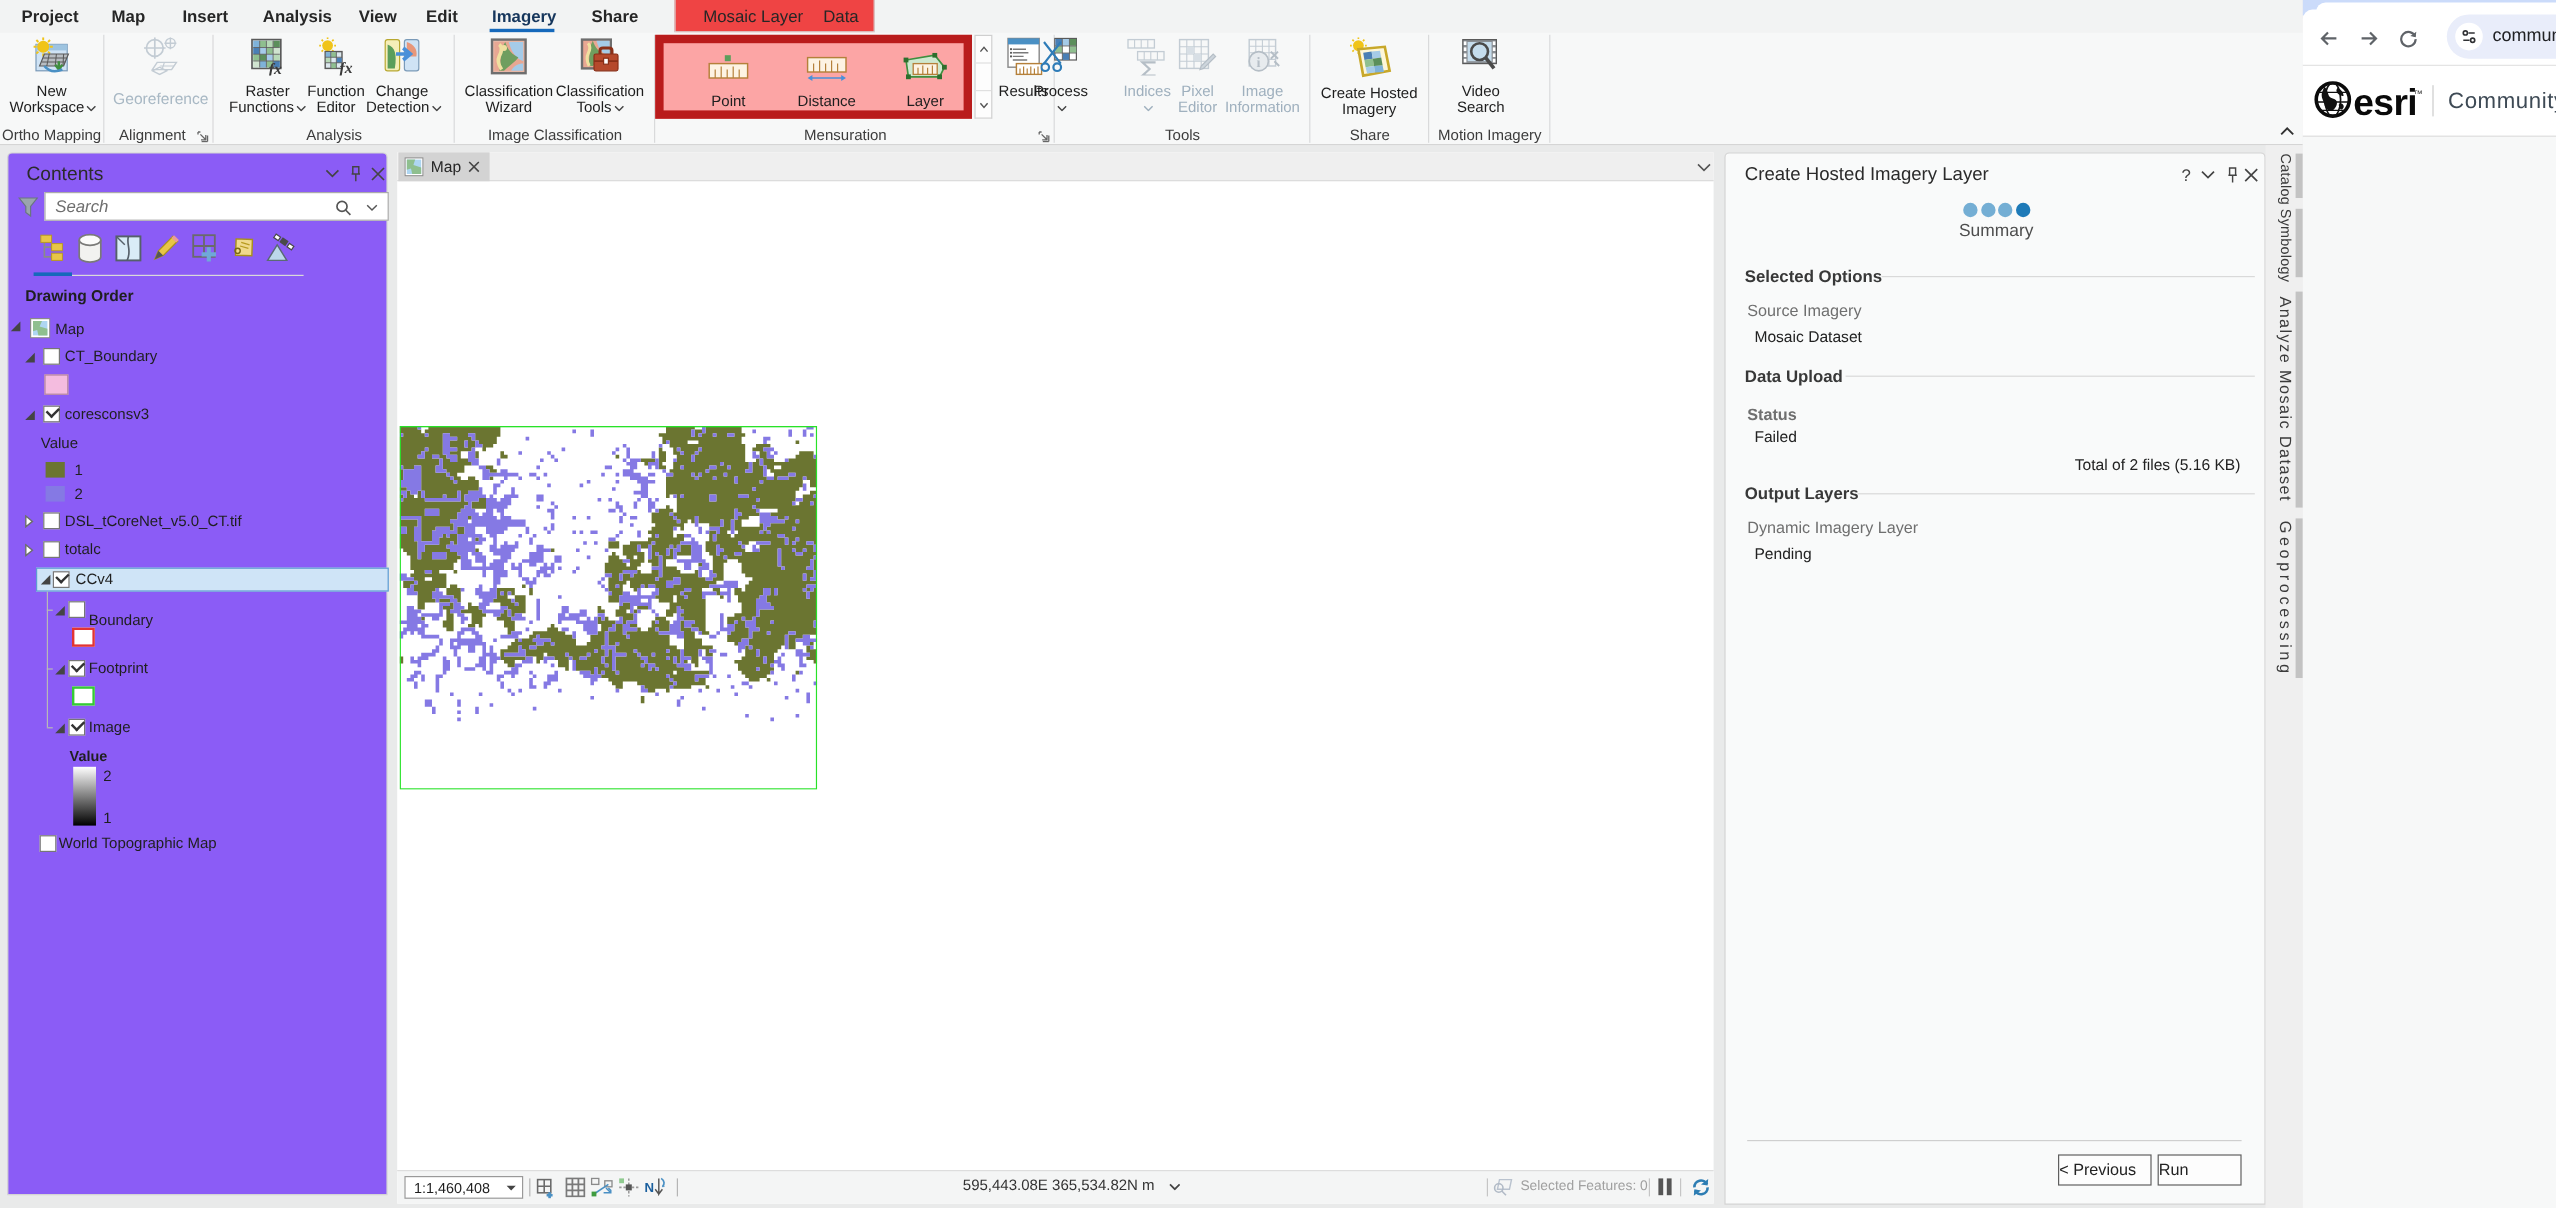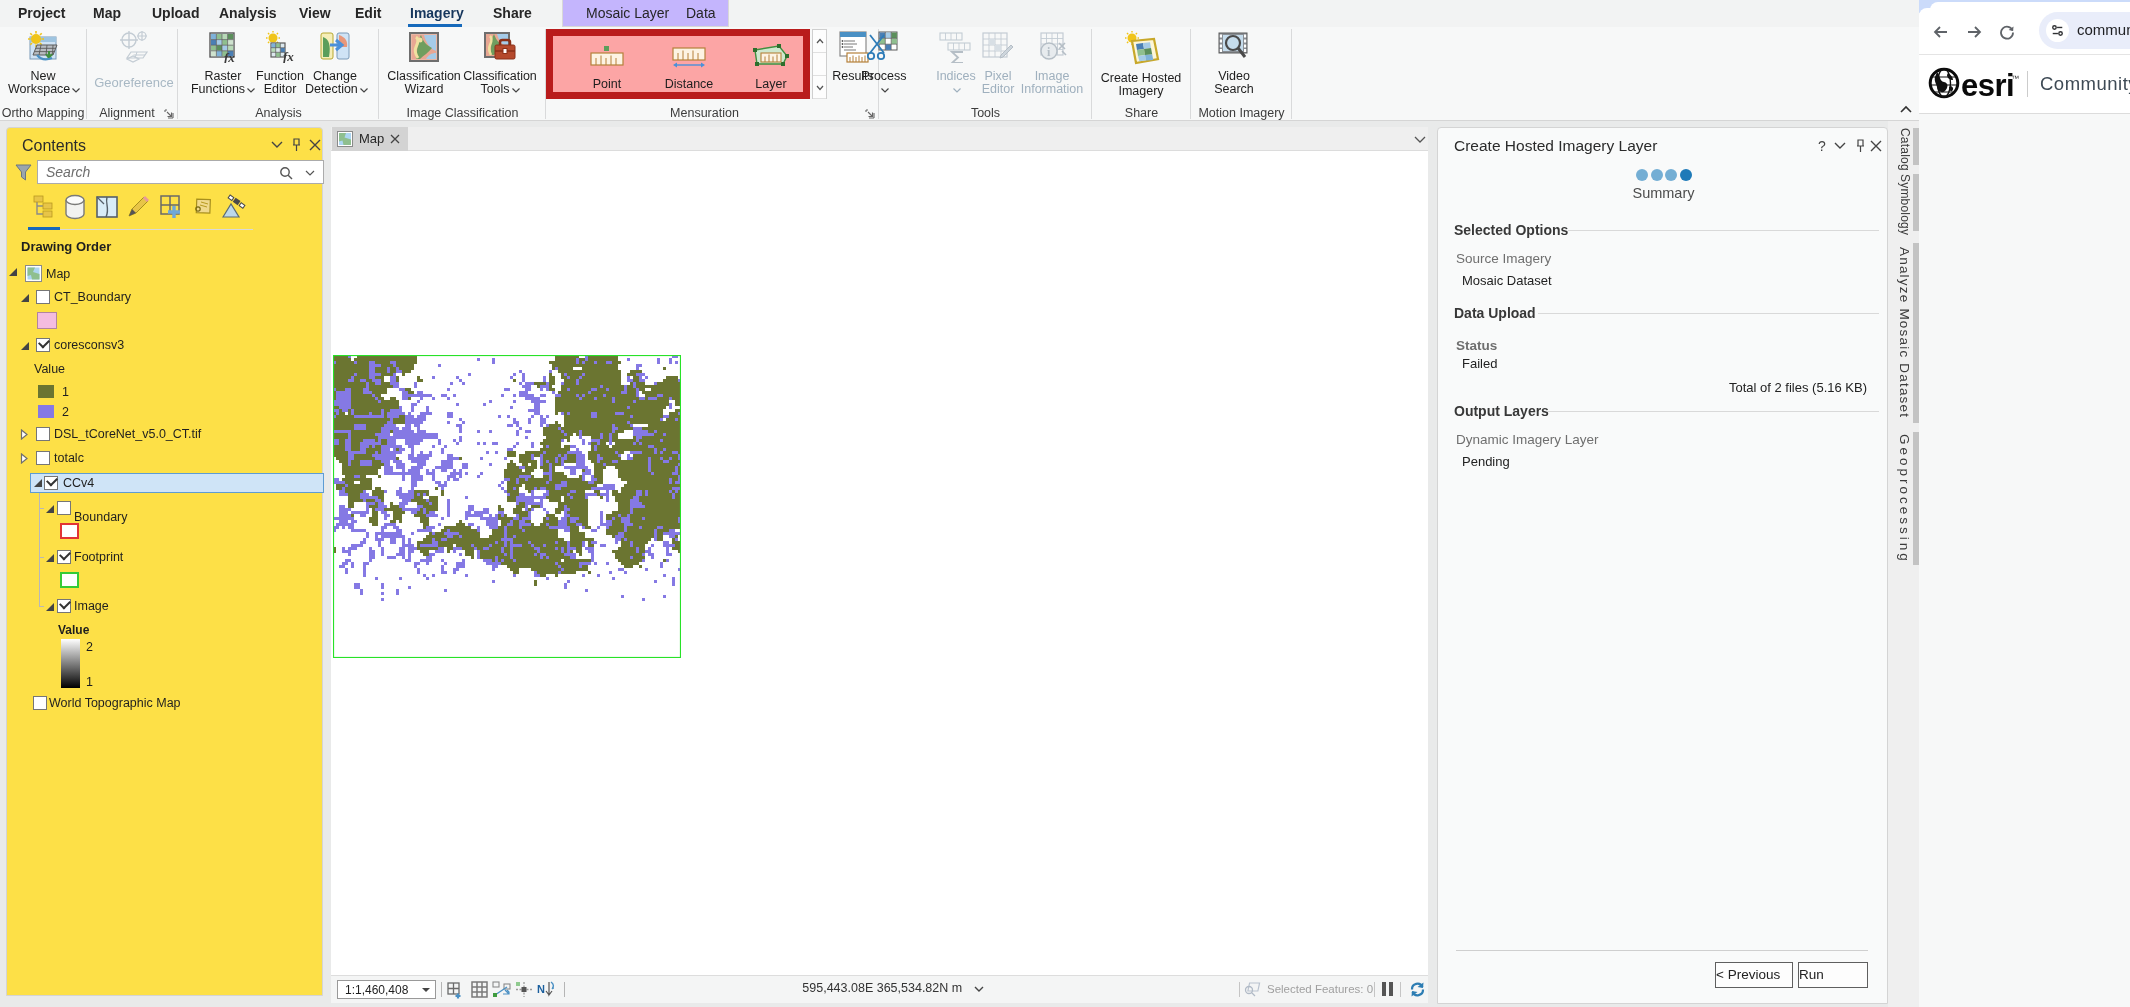--- a/index.html
+++ b/index.html
@@ -3,41 +3,41 @@
 <meta charset="utf-8">
 <style>
 * { margin:0; padding:0; box-sizing:border-box; }
 html,body { width:2130px; height:1007px; overflow:hidden; }
 body { font-family:"Liberation Sans", sans-serif; background:#e9eaea; position:relative; color:#1e1e1e; }
 .abs { position:absolute; }
 
 
 #menubar { left:0; top:0; width:1919px; height:27px; background:#f2f3f3; }
 .menu { position:absolute; top:0; height:27px; line-height:27px; font-size:14px; color:#262626;font-weight:bold; }
-#tabgroup { position:absolute; left:562px; top:0; width:167px; height:27px; background:#c4b5fd; border:1px solid #d8d8d8; border-top:none; }
+#tabgroup { position:absolute; left:562px; top:0; width:167px; height:27px; background:#ef4444; border:1px solid #d8d8d8; border-top:none; }
 #tabgroup span { position:absolute; top:0; height:26px; line-height:26px; font-size:14px; color:#262626; }
 #imgy-underline { position:absolute; left:408px; top:24px; width:54px; height:3px; background:#1669bb; }
 
 
 #ribbon { left:0; top:27px; width:1919px; height:94px; background:#f7f8f8; border-bottom:1px solid #d5d5d5; }
 .rsep { position:absolute; top:2px; height:90px; width:1px; background:#d9dadb; }
 .rgl { position:absolute; top:79px; height:14px; font-size:12.5px; color:#3c3c3c; text-align:center; }
 .rbtn { position:absolute; top:4px; text-align:center; font-size:12.5px; color:#1e1e1e; line-height:12.5px; }
 .rbtn .lbl { margin-top:4px; line-height:13px; white-space:nowrap; }
 .rbtn.dis { color:#9fb0be; }
 .ricon { display:inline-block; }
 .launch { position:absolute; top:82px; width:10px; height:10px; }
 #gallery { position:absolute; left:546px; top:2px; width:264px; height:70px; background:#fca5a5; border:7px solid #b91c1c; }
 .gitem { position:absolute; top:8px; width:70px; text-align:center; font-size:12.5px; color:#1e1e1e; }
 #gscroll { position:absolute; left:812px; top:2px; width:15px; height:70px; border:1px solid #cfcfcf; background:#fdfdfd; }
 #gscroll div { height:23px; border-bottom:1px solid #e0e0e0; position:relative; }
 #collapse-arrow { position:absolute; left:1899px; top:104px; width:16px; height:14px; font-size:13px; color:#333; }
 
 
-#contents { left:6px; top:127px; width:317px; height:869px; background:#fde047; border:1px solid #d4d4d4; border-radius:4px 4px 0 0; }
+#contents { left:6px; top:127px; width:317px; height:869px; background:#8b5cf6; border:1px solid #d4d4d4; border-radius:4px 4px 0 0; }
 #contents h1 { position:absolute; left:15px; top:9px; font-size:16px; font-weight:400; color:#2b2b2b; }
 #searchbox { position:absolute; left:30px; top:32px; width:287px; height:24px; background:#fff; border:1px solid #ababab; }
 #searchbox .ph { position:absolute; left:8px; top:3px; font-size:14px; font-style:italic; color:#6e6e6e; }
 .ctool { position:absolute; top:66px; width:26px; height:26px; }
 #cunderline { position:absolute; left:21px; top:99px; width:32px; height:3px; background:#1669bb; }
 #cgrey { position:absolute; left:53px; top:101px; width:193px; height:1px; background:#d9d9d9; }
 .tree { position:absolute; font-size:12.5px; color:#1f1f1f; }
 .cb { position:absolute; width:14px; height:14px; background:#fff; border:1px solid #767676; }
 .cb.on:after { content:""; position:absolute; left:2px; top:0px; width:8px; height:5px; border-left:2px solid #333; border-bottom:2px solid #333; transform:rotate(-45deg); }
 .tri { position:absolute; width:0; height:0; }
@@ -72,21 +72,21 @@
 #btoolbar { position:absolute; left:0; top:8px; width:211px; height:46px; background:#fff; border-radius:8px 0 0 0; }
 #addrpill { position:absolute; left:120px; top:4px; width:91px; height:37px; background:#e9edfa; border-radius:19px 0 0 19px; }
 #bheader { position:absolute; left:0; top:54px; width:211px; height:60px; background:#fff; border-top:1px solid #e4e4e4; border-bottom:1px solid #dcdcdc; }
 </style>
 </head>
 <body>
 
 <div class="abs" id="menubar">
   <span class="menu" style="left:18px;">Project</span>
   <span class="menu" style="left:93px;">Map</span>
-  <span class="menu" style="left:152px;">Upload</span>
+  <span class="menu" style="left:152px;">Insert</span>
   <span class="menu" style="left:219px;">Analysis</span>
   <span class="menu" style="left:299px;">View</span>
   <span class="menu" style="left:355px;">Edit</span>
   <span class="menu" style="left:410px; font-weight:700; color:#16365c;">Imagery</span>
   <span class="menu" style="left:493px;">Share</span>
   <div id="tabgroup">
     <span style="left:23px;">Mosaic Layer</span>
     <span style="left:123px;">Data</span>
   </div>
 </div>

